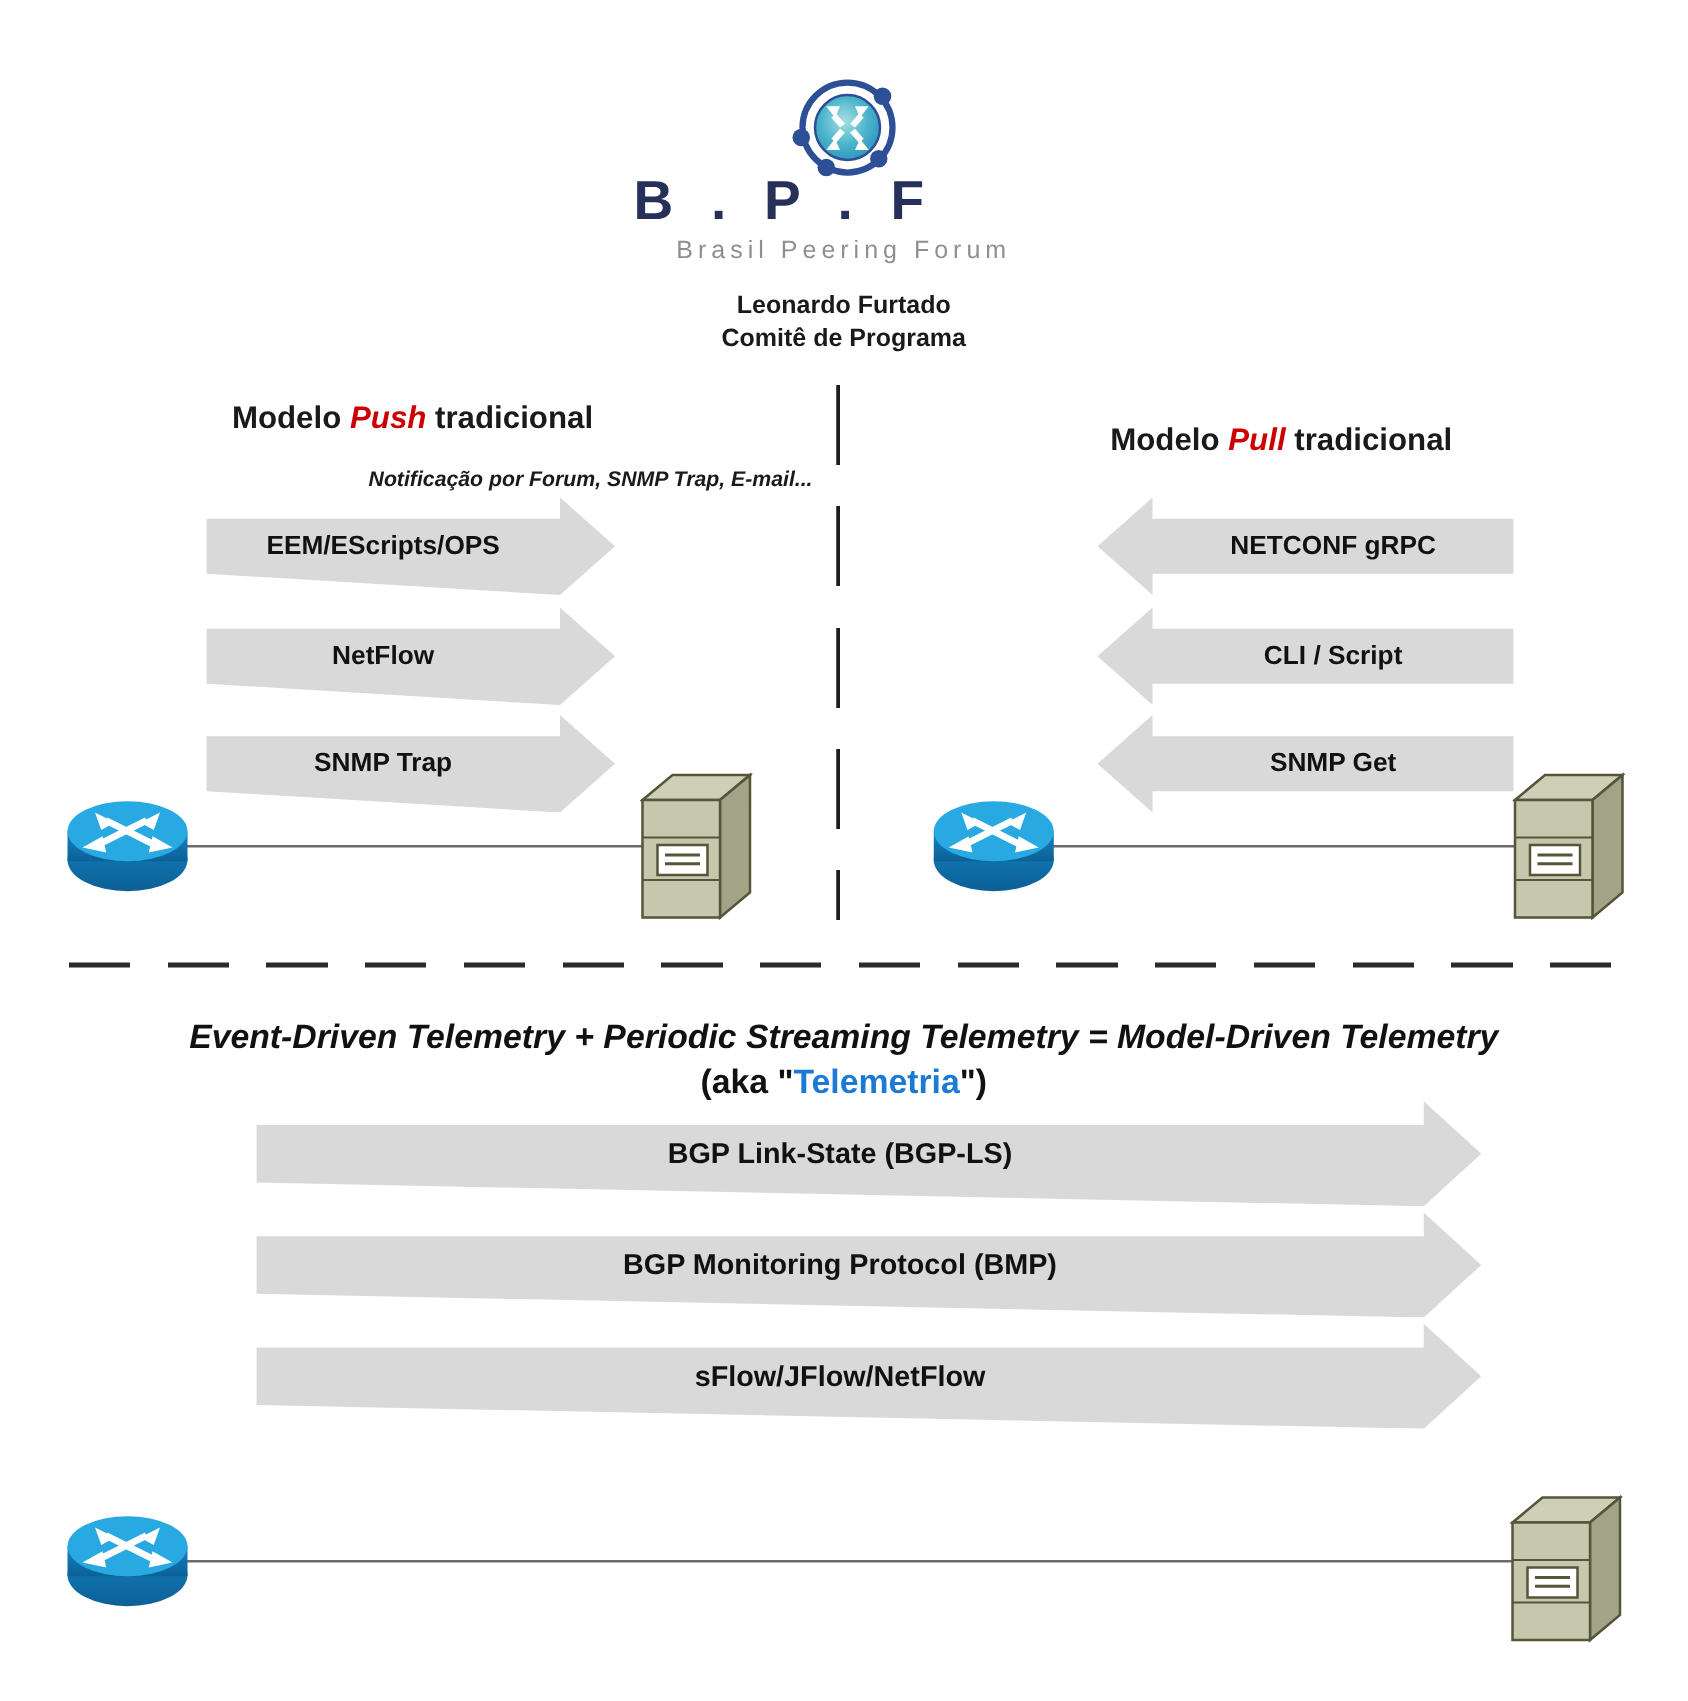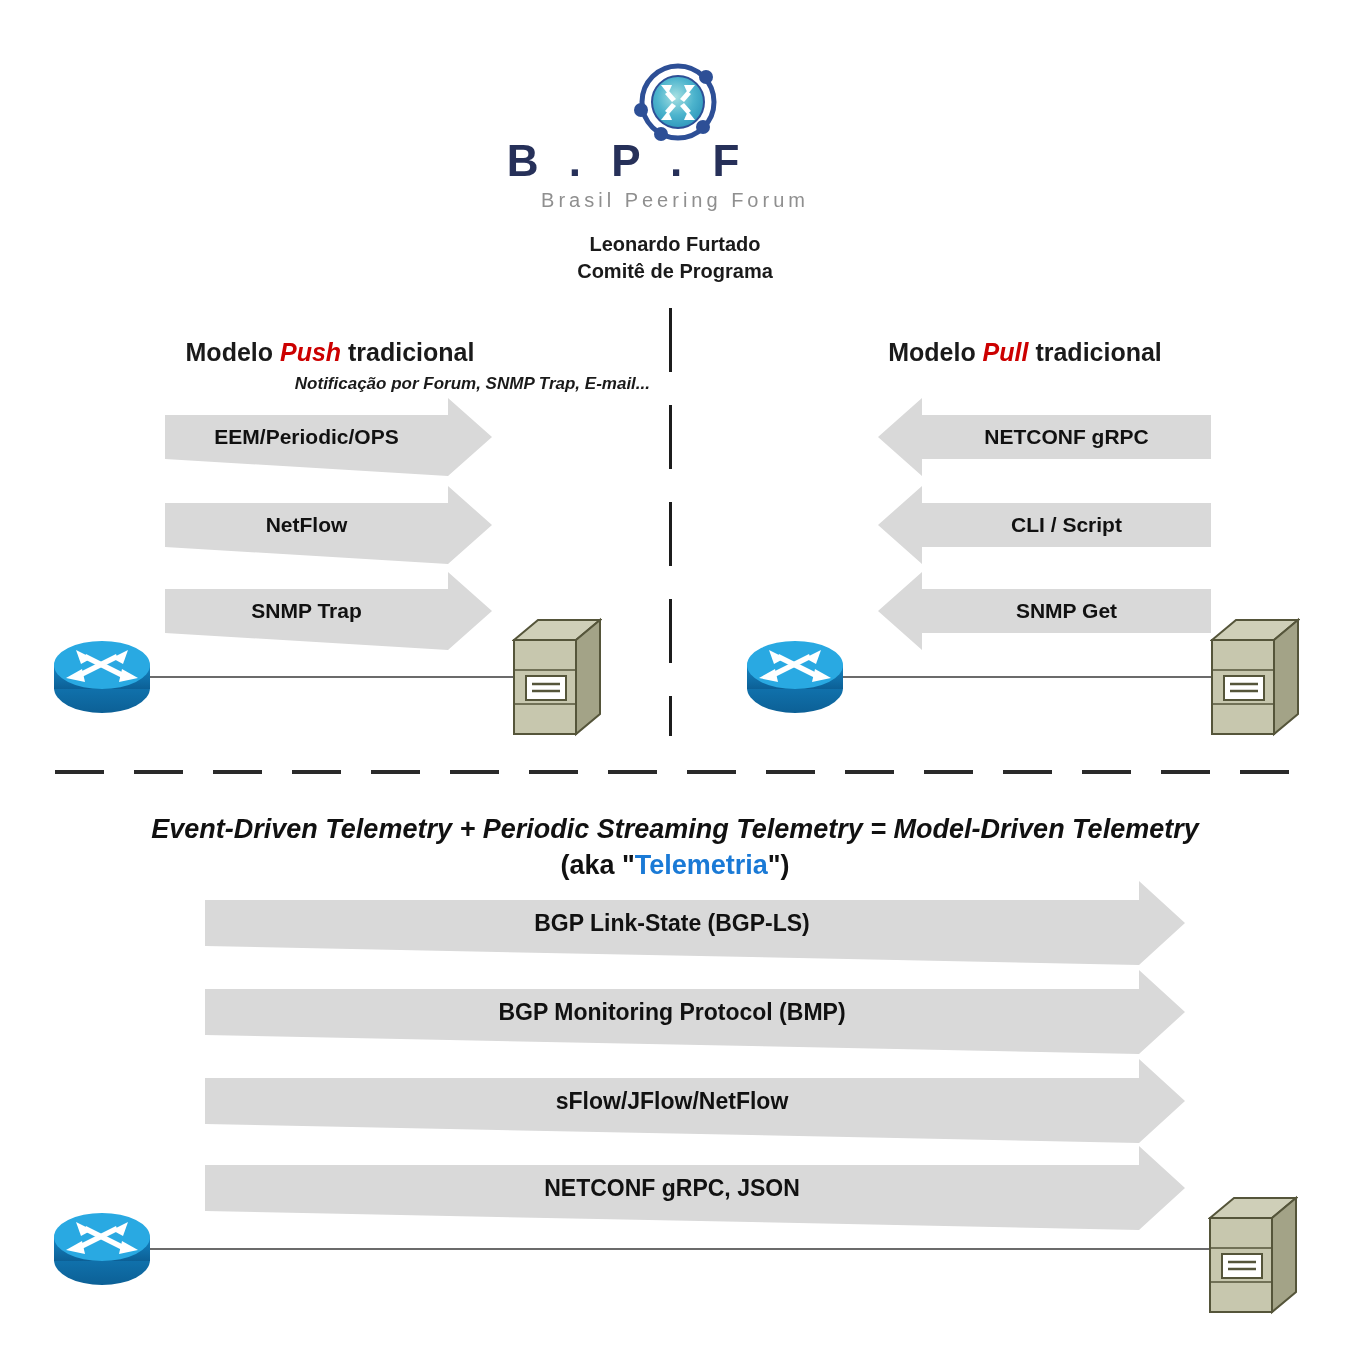--- a/index.html
+++ b/index.html
@@ -14,21 +14,21 @@
     font-size:44px; font-weight:bold; letter-spacing:9px; color:#263059; }
   #bpf-subtitle { left:0; top:189px; width:1350px; text-align:center;
     font-size:20px; letter-spacing:4px; color:#8f8f8f; }
   .presenter { left:0; width:1350px; text-align:center; font-size:20px;
     font-weight:bold; color:#1a1a1a; }
   #presenter-name { top:233px; }
   #presenter-role { top:260px; }
 
   
   .sec-header { font-size:25px; font-weight:bold; color:#1a1a1a; text-align:center; }
-  #push-header { left:130px; top:338px; width:400px; }
+  #push-header { left:130px; top:320px; width:400px; }
   #pull-header { left:830px; top:338px; width:390px; }
   .keyword { color:#cc0000; font-style:italic; }
   #push-subtitle { left:160px; top:374px; width:490px; text-align:right;
     font-size:17px; font-weight:bold; font-style:italic; color:#1a1a1a; }
 
   
   .arrow { background:#d9d9d9; }
   .arrow-r { clip-path: polygon(0 17px, calc(100% - 44px) 17px, calc(100% - 44px) 0,
               100% 50%, calc(100% - 44px) 100%, 0 61px); }
   .arrow-l { clip-path: polygon(44px 0, 44px 17px, 100% 17px, 100% 61px,
@@ -131,21 +131,21 @@
 
   <div id="v-divider" class="abs"></div>
   <div id="h-divider" class="abs"></div>
 
   <div id="push-header" class="abs sec-header">
     <span>Modelo </span><span class="keyword">Push</span><span> tradicional</span>
   </div>
   <div id="push-subtitle" class="abs">Notificação por Forum, SNMP Trap, E-mail...</div>
 
   <div class="abs arrow arrow-r top-arrow" style="left:165px; top:398px;">
-    <span class="arrow-label">EEM/Periodic/OPS</span>
+    <span class="arrow-label">EEM/EScripts/OPS</span>
   </div>
   <div class="abs arrow arrow-r top-arrow" style="left:165px; top:486px;">
     <span class="arrow-label">NetFlow</span>
   </div>
   <div class="abs arrow arrow-r top-arrow" style="left:165px; top:572px;">
     <span class="arrow-label">SNMP Trap</span>
   </div>
 
   <div id="pull-header" class="abs sec-header">
     <span>Modelo </span><span class="keyword">Pull</span><span> tradicional</span>
@@ -184,23 +184,20 @@
 
   <div class="abs arrow arrow-r-big big-arrow" style="top:881px;">
     <span class="arrow-label">BGP Link-State (BGP-LS)</span>
   </div>
   <div class="abs arrow arrow-r-big big-arrow" style="top:970px;">
     <span class="arrow-label">BGP Monitoring Protocol (BMP)</span>
   </div>
   <div class="abs arrow arrow-r-big big-arrow" style="top:1059px;">
     <span class="arrow-label">sFlow/JFlow/NetFlow</span>
   </div>
-  <div class="abs arrow arrow-r-big big-arrow" style="top:1146px;">
-    <span class="arrow-label">NETCONF gRPC, JSON</span>
-  </div>
 
   <div class="abs conn-line" style="left:145px; top:1248px; width:1065px;"></div>
   <svg class="abs" style="left:52px; top:1210px;" width="100" height="78" viewBox="0 0 100 78">
     <use href="#router-sym"></use>
   </svg>
   <svg class="abs" style="left:1208px; top:1190px;" width="90" height="125" viewBox="0 0 90 125">
     <use href="#server-sym"></use>
   </svg>
 
 </div>

